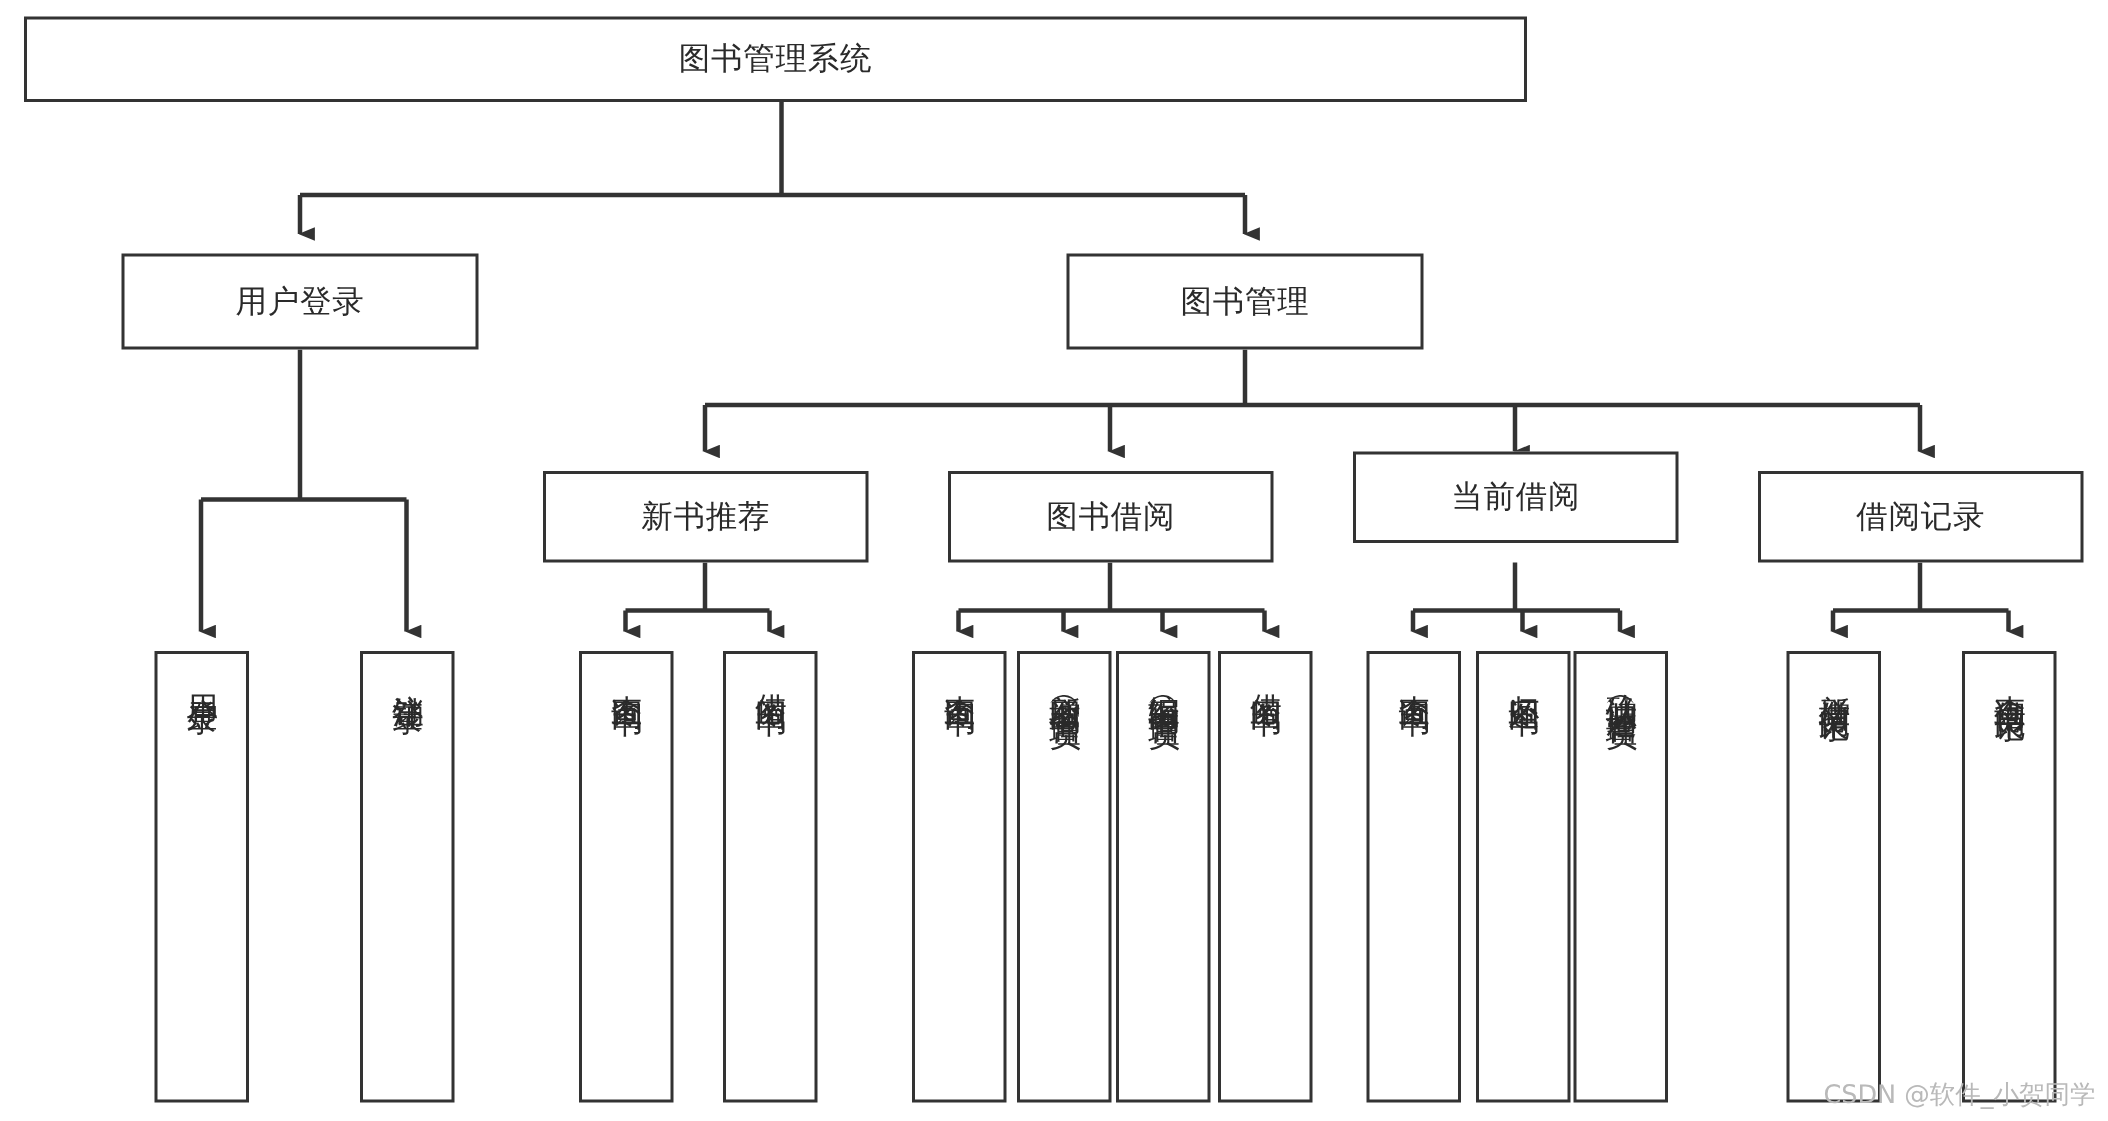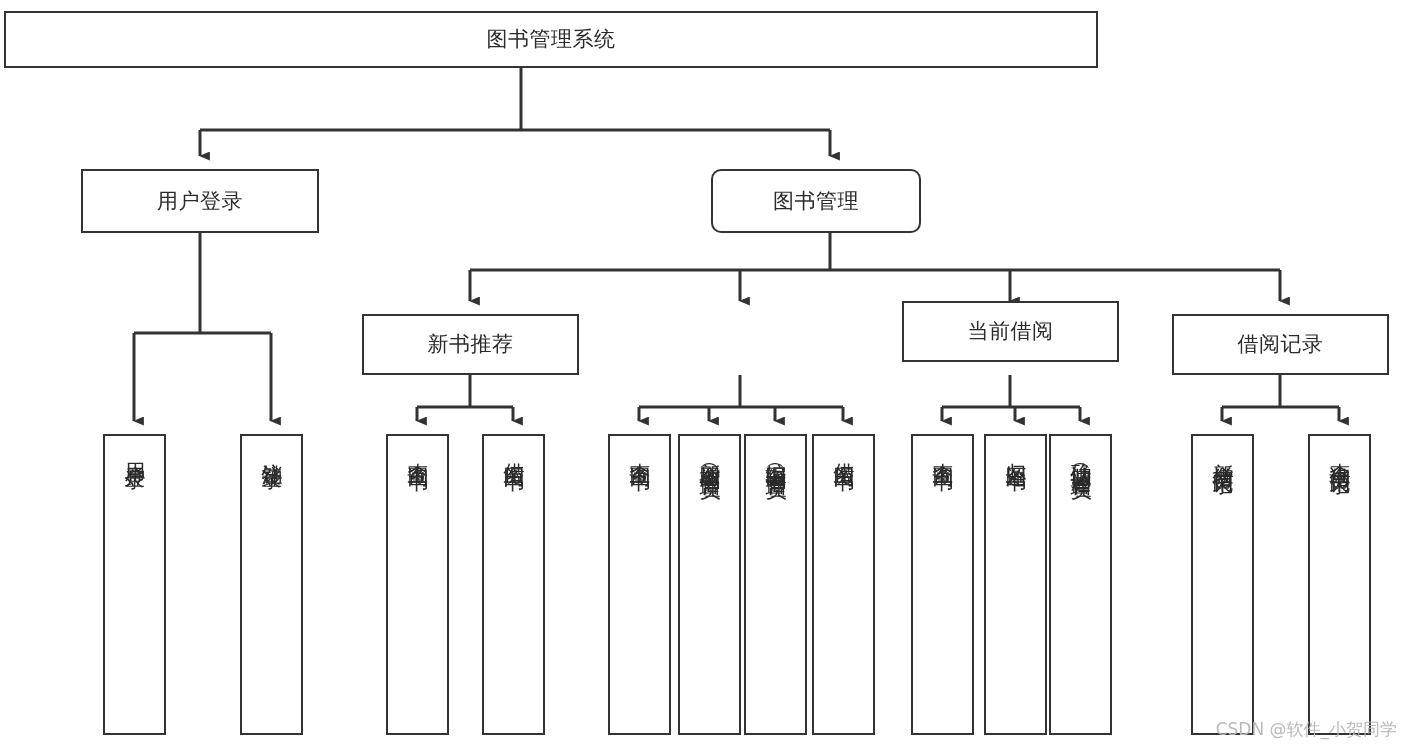--- a/index.html
+++ b/index.html
@@ -115,33 +115,36 @@
       <path d="M1015,407 L1015,421" marker-end="url(#arrow)"></path>
       <path d="M1080,407 L1080,421" marker-end="url(#arrow)"></path>
 
       <path d="M1280,375 L1280,407"></path>
       <path d="M1222,407 L1339,407"></path>
       <path d="M1222,407 L1222,421" marker-end="url(#arrow)"></path>
       <path d="M1339,407 L1339,421" marker-end="url(#arrow)"></path>
     </g>
   </svg>
 
-  <div class="node horizontal" style="left: 4px; top: 11px; width: 1094px; height: 57px;">
+  <div class="node horizontal" style="left: 16px; top: 11px; width: 1002px; height: 57px;">
     <span class="label">图书管理系统</span>
   </div>
 
   <div class="node horizontal" style="left: 81px; top: 169px; width: 238px; height: 64px;">
     <span class="label">用户登录</span>
   </div>
-  <div class="node horizontal" style="left: 711px; top: 169px; width: 210px; height: 64px; border-radius: 10px;">
+  <div class="node horizontal" style="left: 711px; top: 169px; width: 238px; height: 64px;">
     <span class="label">图书管理</span>
   </div>
 
   <div class="node horizontal" style="left: 362px; top: 314px; width: 217px; height: 61px; align-items: center;">
     <span class="label">新书推荐</span>
+  </div>
+  <div class="node horizontal" style="left: 632px; top: 314px; width: 217px; height: 61px;">
+    <span class="label">图书借阅</span>
   </div>
   <div class="node horizontal" style="left: 902px; top: 301px; width: 217px; height: 61px;">
     <span class="label">当前借阅</span>
   </div>
   <div class="node horizontal" style="left: 1172px; top: 314px; width: 217px; height: 61px;">
     <span class="label">借阅记录</span>
   </div>
 
   <div class="node vertical" style="left: 103px; top: 434px; width: 63px; height: 301px;">
     <span class="label">用户登录</span>

